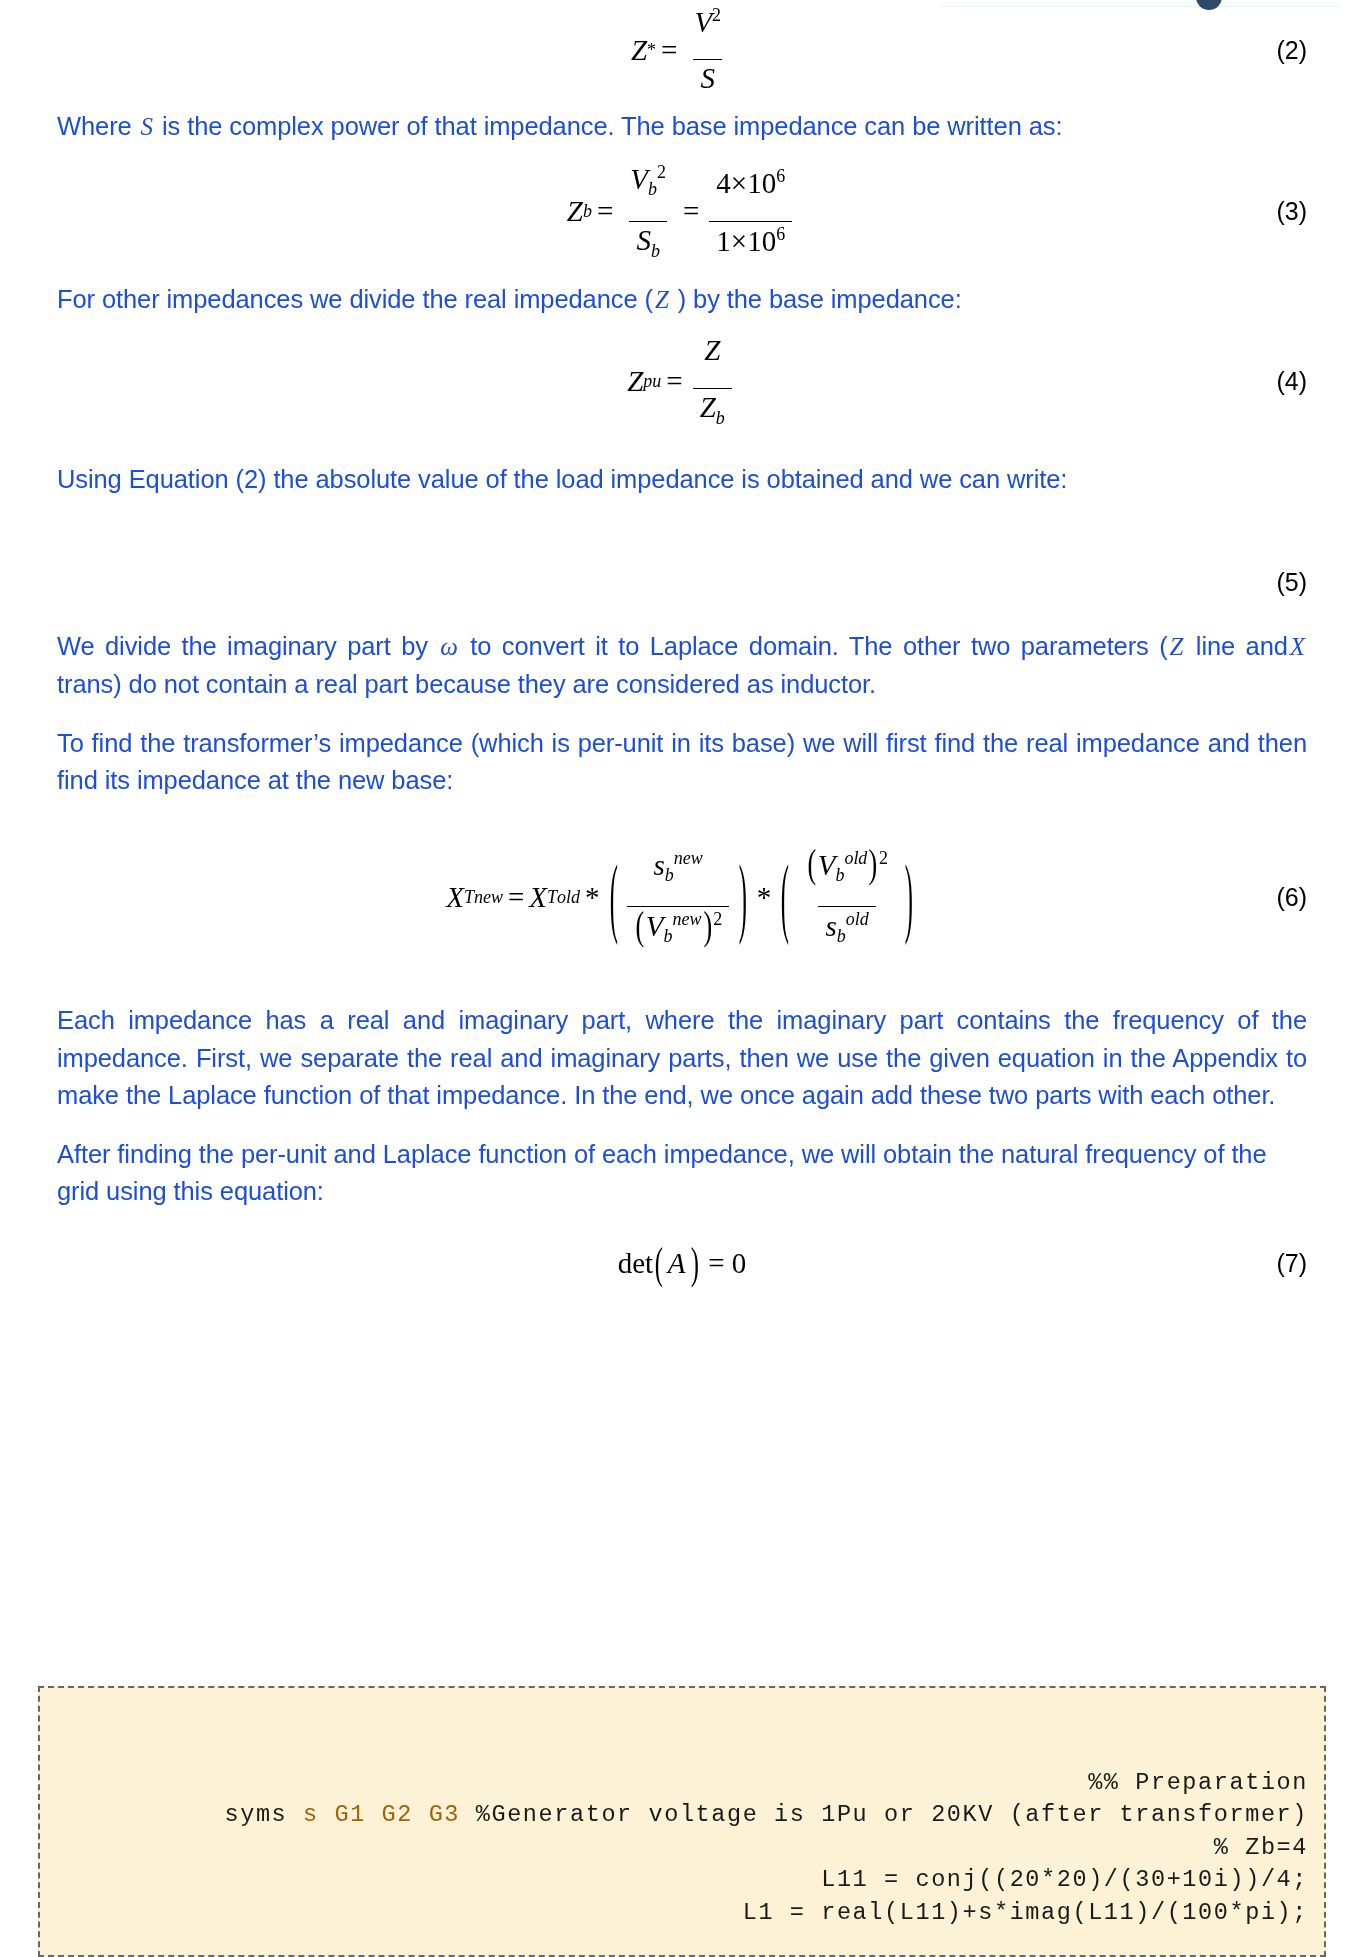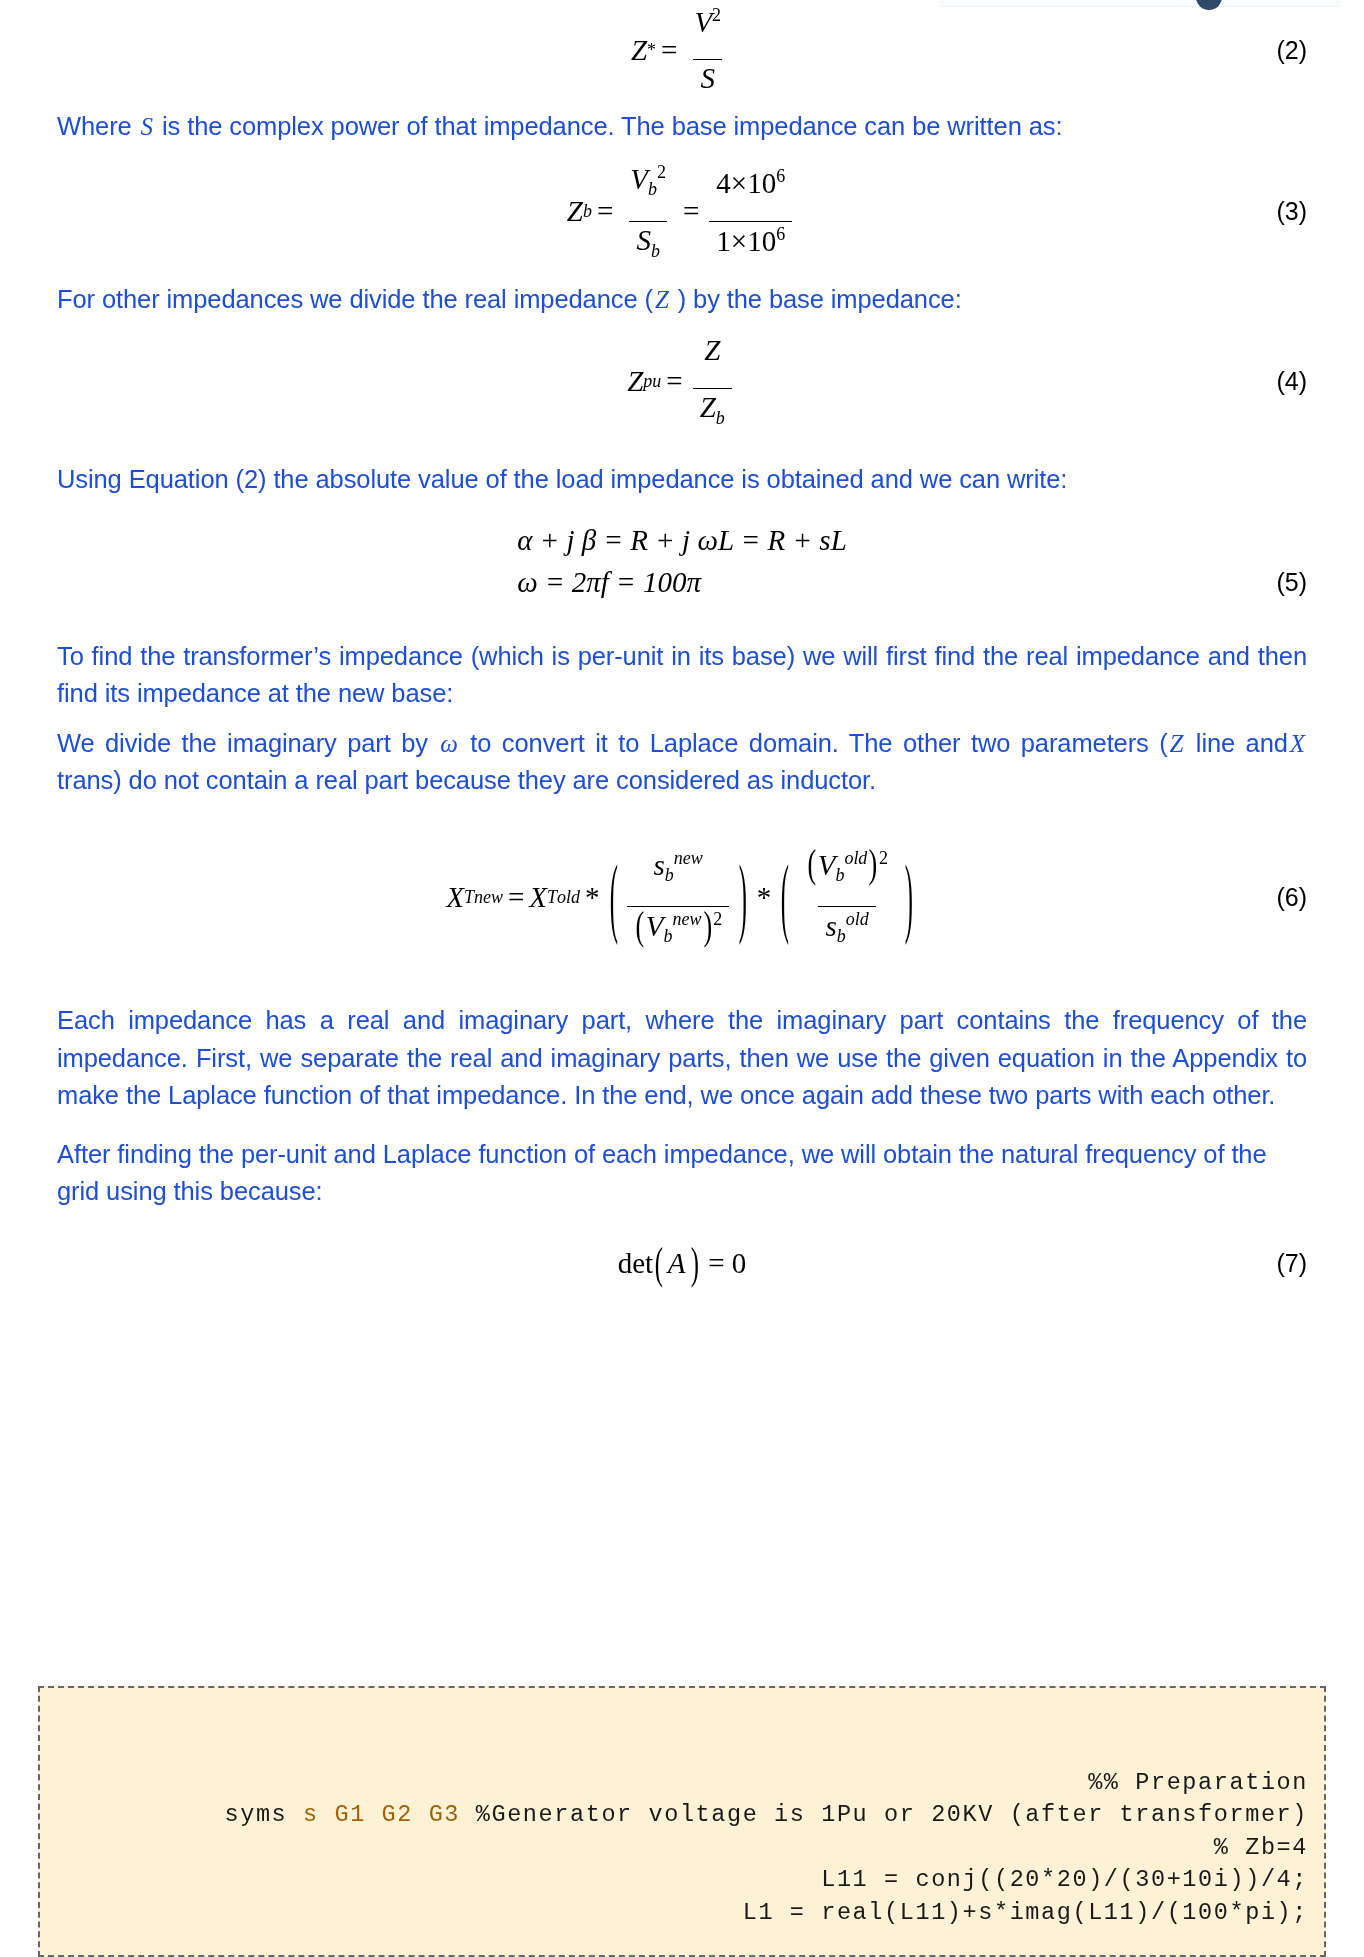--- a/index.html
+++ b/index.html
@@ -247,32 +247,26 @@
           <span class="num it">Z</span>
           <span class="den"><span class="it">Z</span><sub class="sm">b</sub></span>
         </span>
       </div>
       <span class="eq-num">(4)</span>
     </div>
 
     <p class="para last-left" style="margin-top:24px;">Using Equation (2) the absolute value of the load impedance is obtained and we can write:</p>
 
     <div class="eq-row" style="height:110px; margin-top:8px;">
-      <div class="eq-body">
-        <span class="stack2 it">
-          <div>α + j β = R + j ωL = R + sL</div>
-          <div>ω = 2πf  = 100π</div>
-        </span>
-      </div>
       <span class="eq-num" style="top:62px;">(5)</span>
     </div>
 
+    <p class="para" style="margin-top:12px;"><span>We divide the imaginary part by </span><span class="mvar">ω</span><span> to convert it to Laplace domain. The other two parameters (</span><span class="mvar">Z</span><span> line and</span><span class="mvar">X</span><span> trans) do not contain a real part because they are considered as inductor.</span></p>
+
     <p class="para" style="margin-top:22px;">To find the transformer’s impedance (which is per-unit in its base) we will first find the real impedance and then find its impedance at the new base:</p>
-
-    <p class="para" style="margin-top:12px;"><span>We divide the imaginary part by </span><span class="mvar">ω</span><span> to convert it to Laplace domain. The other two parameters (</span><span class="mvar">Z</span><span> line and</span><span class="mvar">X</span><span> trans) do not contain a real part because they are considered as inductor.</span></p>
 
     <div class="eq-row" style="height:182px;">
       <div class="eq-body">
         <span class="it">X</span>
           <sub class="sm">T</sub>
           <sup class="sm">new</sup>
         <span class="op">=</span>
         <span class="it">X</span>
           <sub class="sm">T</sub>
           <sup class="sm">old</sup>
@@ -296,21 +290,21 @@
             <span class="den"><span class="it">s</span><sub class="sm">b</sub><sup class="sm">old</sup></span>
           </span>
           <span class="paren-r">)</span>
         </span>
       </div>
       <span class="eq-num">(6)</span>
     </div>
 
     <p class="para" style="margin-top:14px;">Each impedance has a real and imaginary part, where the imaginary part contains the frequency of the impedance. First, we separate the real and imaginary parts, then we use the given equation in the Appendix to make the Laplace function of that impedance. In the end, we once again add these two parts with each other.</p>
 
-    <p class="para last-left" style="margin-top:22px;">After finding the per-unit and Laplace function of each impedance, we will obtain the natural frequency of the grid using this because:</p>
+    <p class="para last-left" style="margin-top:22px;">After finding the per-unit and Laplace function of each impedance, we will obtain the natural frequency of the grid using this equation:</p>
 
     <div class="eq-row" style="height:92px;">
       <div class="eq-body">
         <span class="up">det</span>
           <span class="paren-l-sm">(</span>
           <span class="it" style="padding:0 3px;">A</span>
           <span class="paren-r-sm">)</span>
           <span class="up" style="padding-left:8px;">= 0</span>
       </div>
       <span class="eq-num">(7)</span>

